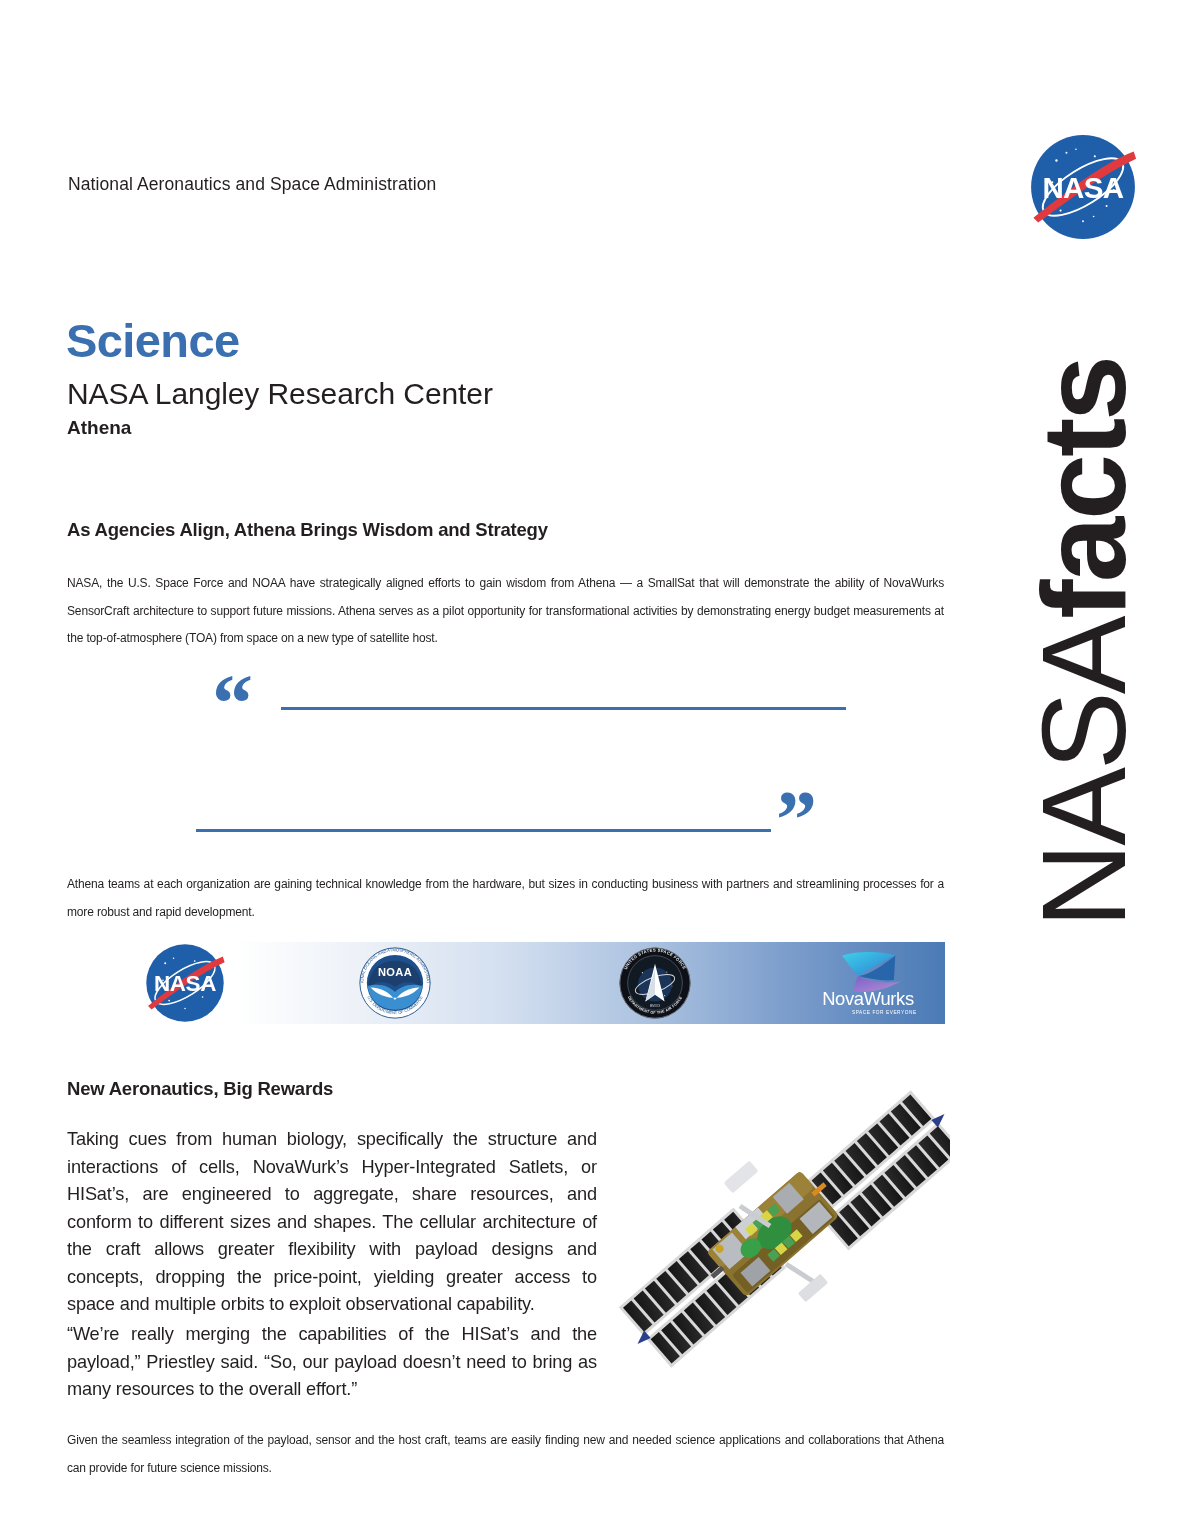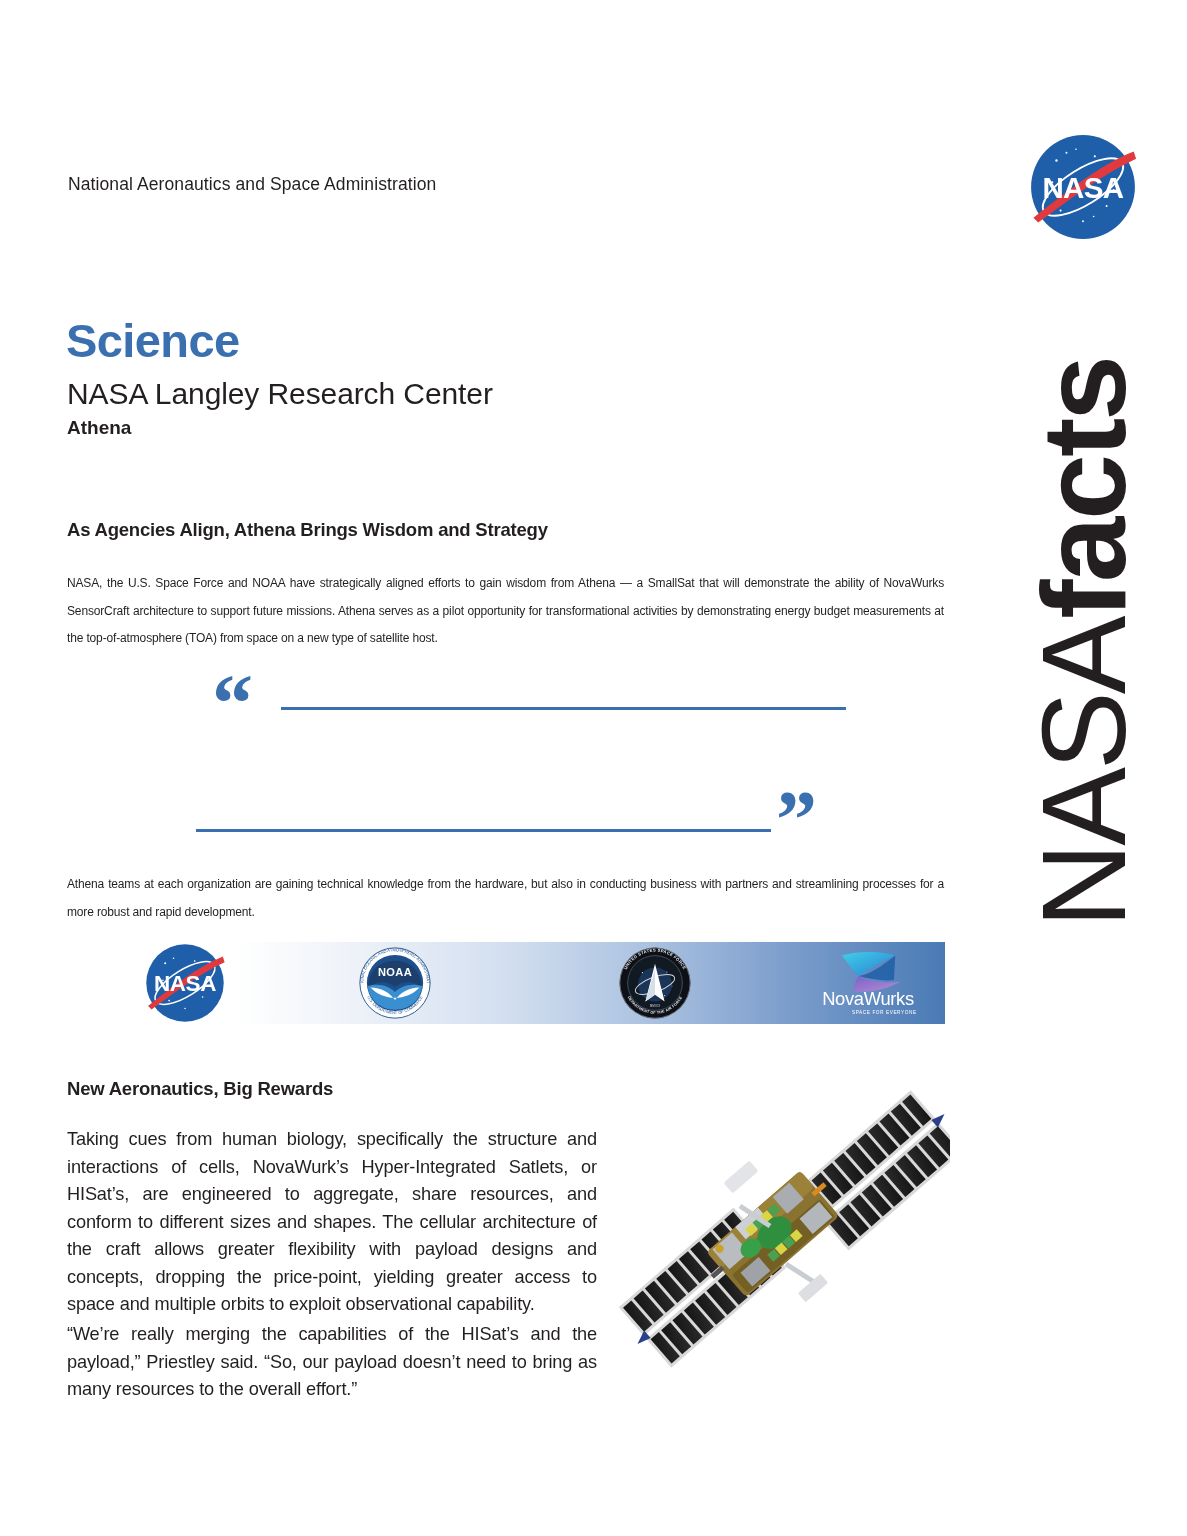--- a/index.html
+++ b/index.html
@@ -252,21 +252,21 @@
   <div class="heading-1">As Agencies Align, Athena Brings Wisdom and Strategy</div>
   <div class="para-full para-intro">NASA, the U.S. Space Force and NOAA have strategically aligned efforts to gain wisdom from Athena — a SmallSat that will demonstrate the ability of NovaWurks SensorCraft architecture to support future missions. Athena serves as a pilot opportunity for transformational activities by demonstrating energy budget measurements at the top-of-atmosphere (TOA) from space on a new type of satellite host.</div>
 
   <div class="quote-block">
     <div class="quote-mark-open">“</div>
     <div class="quote-rule-top"></div>
     <div class="quote-rule-bottom"></div>
     <div class="quote-mark-close">”</div>
   </div>
 
-  <div class="para-full para-teams">Athena teams at each organization are gaining technical knowledge from the hardware, but also in conducting business with partners and streamlining processes for a more robust and rapid development.</div>
+  <div class="para-full para-teams">Athena teams at each organization are gaining technical knowledge from the hardware, but sizes in conducting business with partners and streamlining processes for a more robust and rapid development.</div>
 
   <div class="logo-banner">
 
     <div class="logo-slot slot-nasa">
       <svg viewBox="0 0 200 200" width="88" height="88">
         <circle cx="100" cy="100" r="88" fill="#1f5fa9"></circle>
         <g fill="#ffffff">
           <circle cx="55" cy="55" r="2.2"></circle>
             <circle cx="74" cy="44" r="1.7"></circle>
           <circle cx="122" cy="50" r="1.9"></circle>
@@ -477,14 +477,15 @@
 
       <g stroke="#c9ccd0" stroke-width="5" fill="none">
         <line x1="140" y1="120" x2="170" y2="140"></line>
         <line x1="186" y1="178" x2="214" y2="196"></line>
       </g>
       <rect x="124" y="84" width="34" height="14" rx="2" fill="#e2e4e7" transform="rotate(-41 141 91)"></rect>
       <rect x="198" y="196" width="30" height="12" rx="2" fill="#dcdee1" transform="rotate(-41 213 202)"></rect>
     </svg>
   </div>
 
+  <div class="para-full para-given">Given the seamless integration of the payload, sensor and the host craft, teams are easily finding new and needed science applications and collaborations that Athena can provide for future science missions.</div>
 
 </div>
 
 </body></html>

